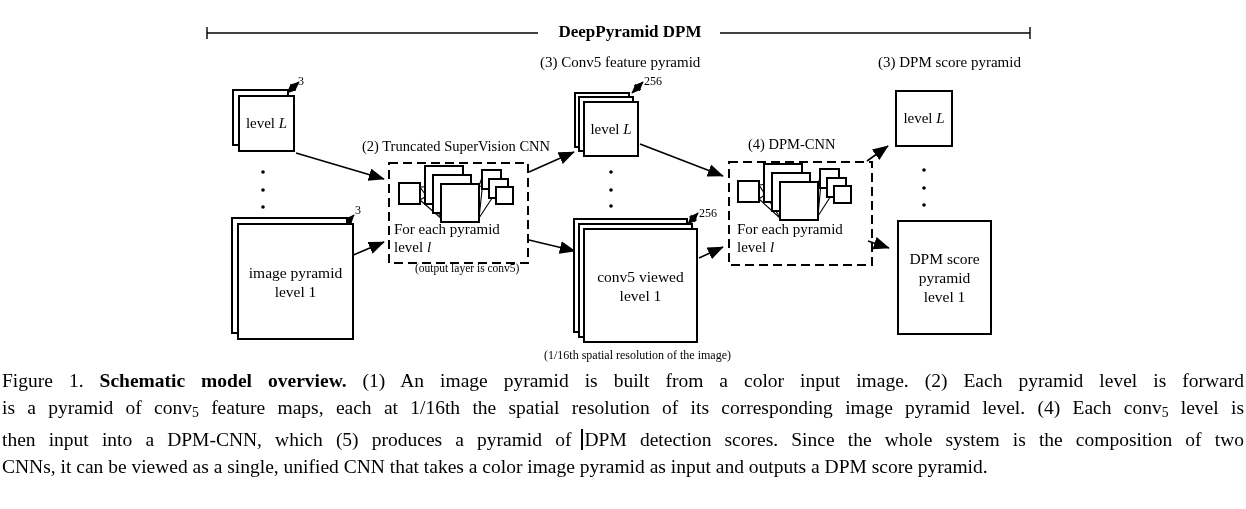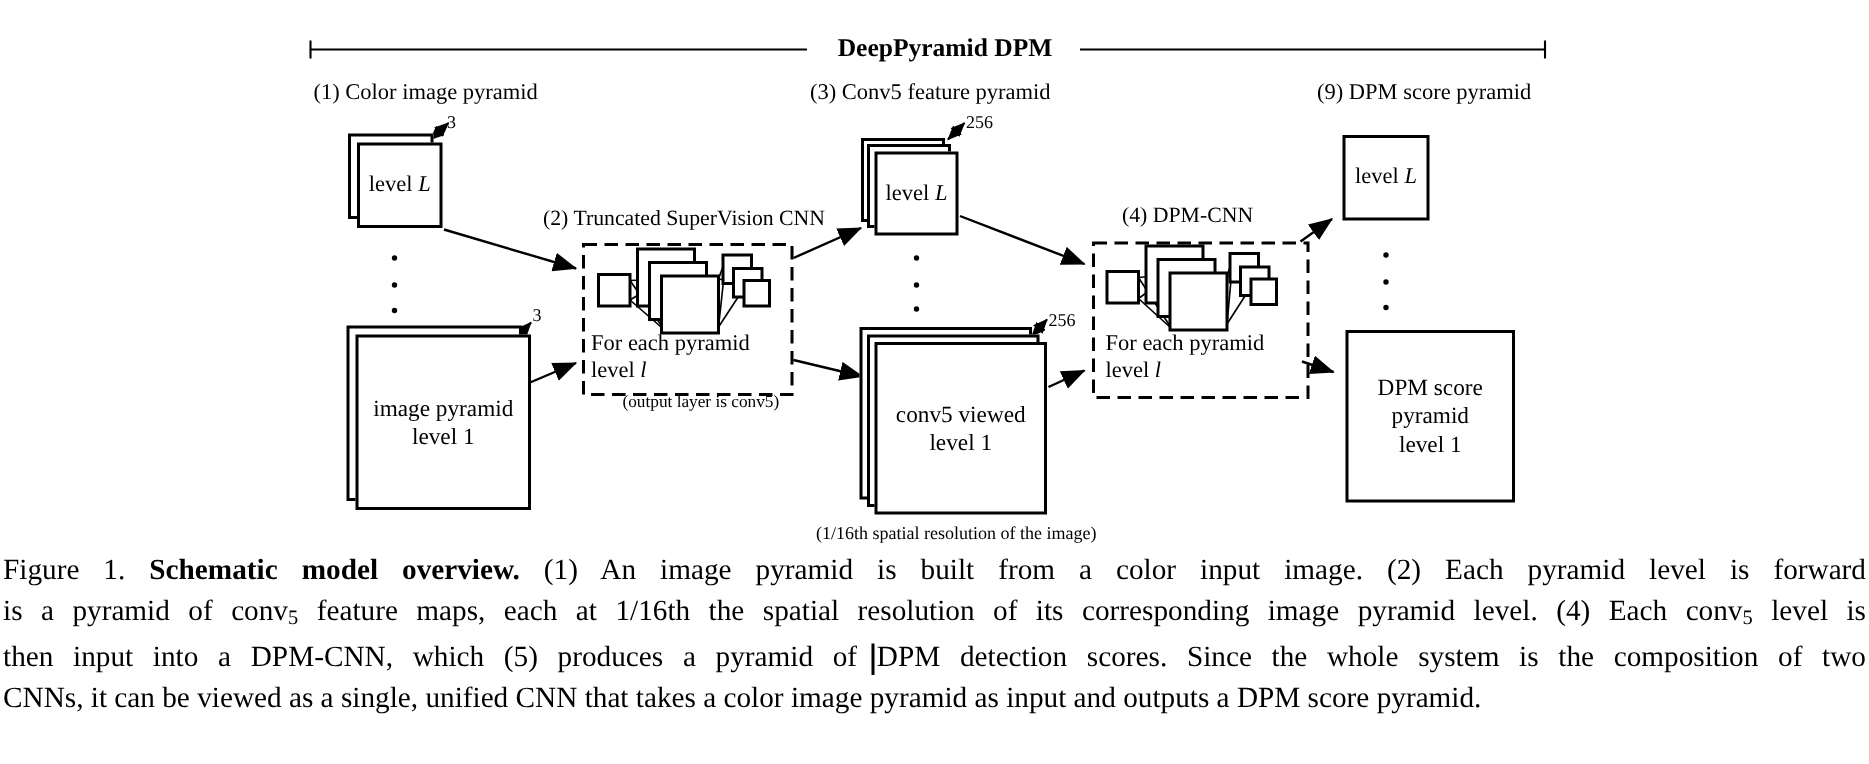--- a/index.html
+++ b/index.html
@@ -135,23 +135,22 @@
         <circle cx="611" cy="190" r="1.8"></circle>
         <circle cx="611" cy="206" r="1.8"></circle>
       <circle cx="924" cy="170" r="1.8"></circle>
         <circle cx="924" cy="188" r="1.8"></circle>
         <circle cx="924" cy="205" r="1.8"></circle>
     </g>
   </svg>
 
   <div class="abs span-title">DeepPyramid DPM</div>
 
-  <div class="abs stage-label" style="left:209px;">(1) Color image pyramid</div>
   <div class="abs stage-label" style="left:540px;">(3) Conv5 feature pyramid</div>
-  <div class="abs stage-label" style="left:878px;">(9) DPM score pyramid</div>
+  <div class="abs stage-label" style="left:878px;">(3) DPM score pyramid</div>
 
   <div class="sheet" style="left:232px; top:89px; width:57px; height:57px;"></div>
   <div class="boxtext" style="left:238px; top:95px; width:57px; height:57px; font-size:15px;">
     <span><span>level </span><span class="var">L</span></span>
   </div>
   <div class="abs chan" style="left:298px; top:74px;">3</div>
 
   <div class="sheet" style="left:231px; top:217px; width:117px; height:117px;"></div>
   <div class="boxtext" style="left:237px; top:223px; width:117px; height:117px;">
     <span><span>image pyramid</span><br><span>level 1</span></span>
@@ -180,21 +179,21 @@
   <div class="abs footnote-center" style="left:520px; top:348px; width:235px;">(1/16th spatial resolution of the image)</div>
 
   <div class="abs cnn-label" style="left:748px; top:136px;">(4) DPM-CNN</div>
   <div class="abs cnn-body" style="left:737px; top:221px;">
     <span>For each pyramid</span><br><span>level </span><span class="var">l</span>
   </div>
 
   <div class="boxtext" style="left:895px; top:90px; width:58px; height:57px; font-size:15px;">
     <span><span>level </span><span class="var">L</span></span>
   </div>
-  <div class="boxtext" style="left:897px; top:220px; width:113px; height:115px;">
+  <div class="boxtext" style="left:897px; top:220px; width:95px; height:115px;">
     <span><span>DPM score</span><br><span>pyramid</span><br><span>level 1</span></span>
   </div>
 
   <div class="caption">
     <div class="cap-line just"><span>Figure 1. </span><span class="seg-bold">Schematic model overview.</span><span> (1) An image pyramid is built from a color input image. (2) Each pyramid level is forward</span></div>
     <div class="cap-line just"><span>is a pyramid of conv</span><span class="seg-sub">5</span><span> feature maps, each at 1/16th the spatial resolution of its corresponding image pyramid level. (4) Each conv</span><span class="seg-sub">5</span><span> level is</span></div>
     <div class="cap-line just"><span>then input into a DPM-CNN, which (5) produces a pyramid of DPM detection scores. Since the whole system is the composition of two</span></div>
     <div class="cap-line"><span>CNNs, it can be viewed as a single, unified CNN that takes a color image pyramid as input and outputs a DPM score pyramid.</span></div>
   </div>
 

